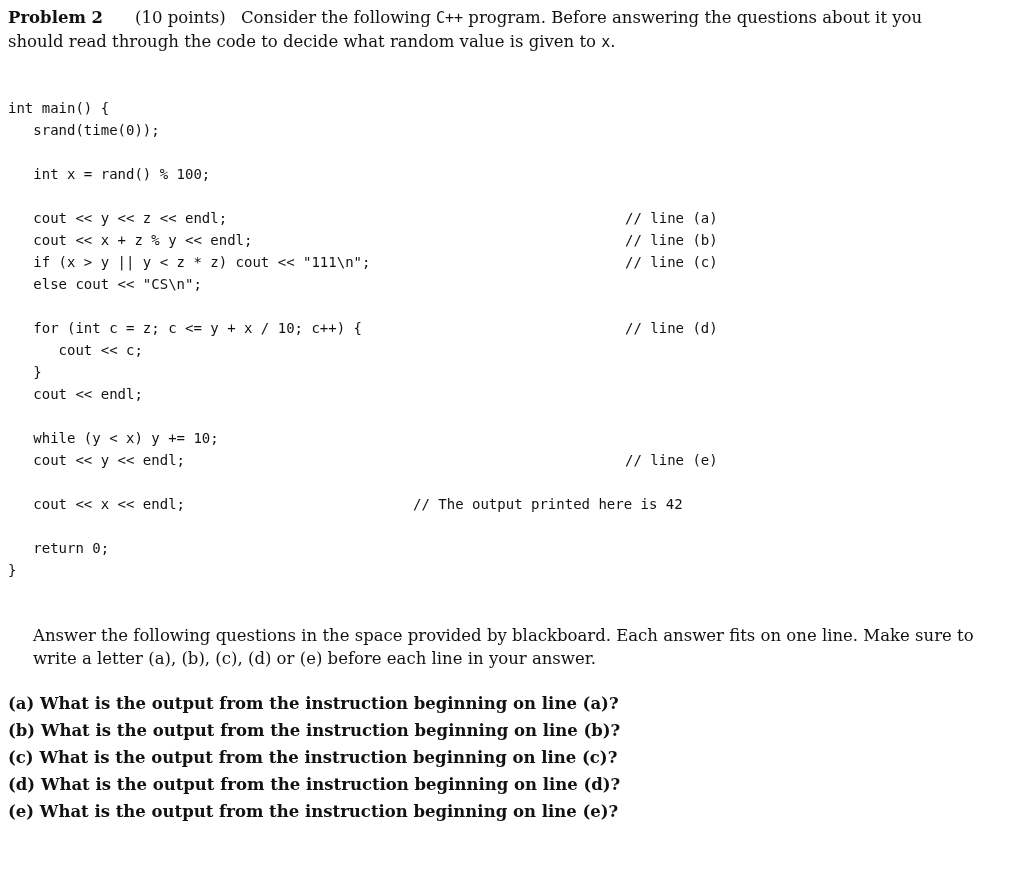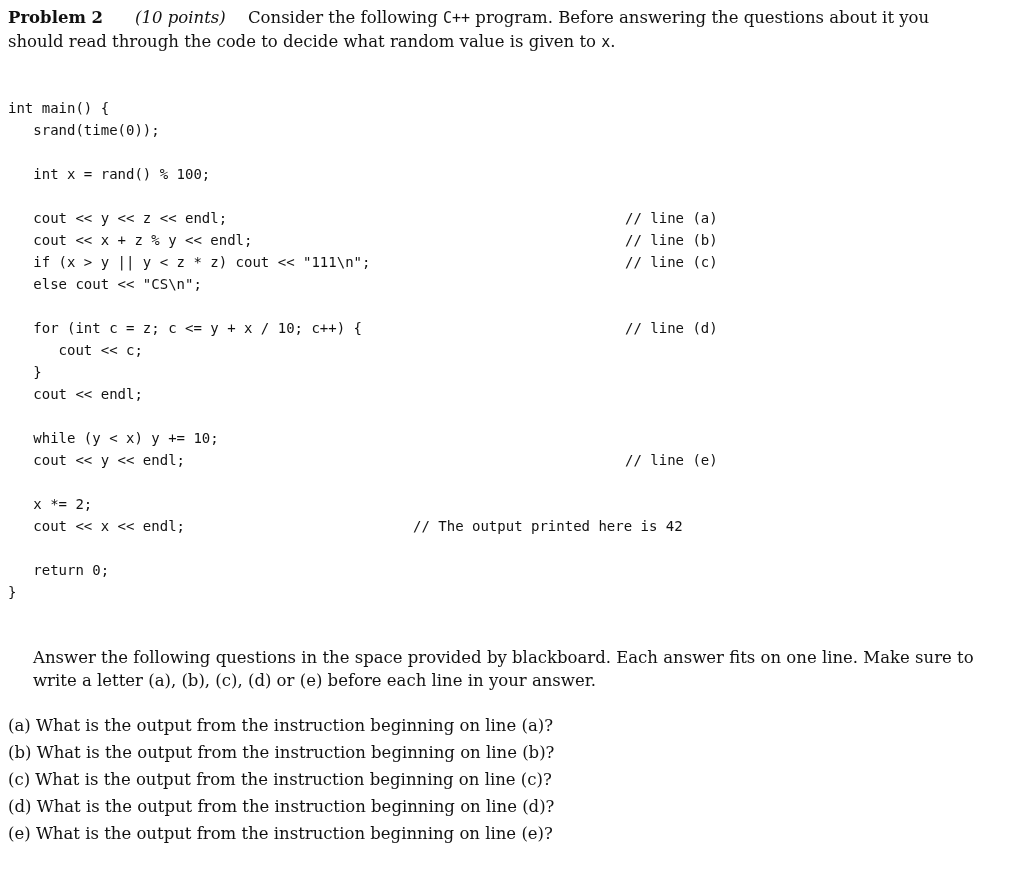--- a/index.html
+++ b/index.html
@@ -12,42 +12,42 @@
   }
   .page { padding: 6px 8px 0 8px; }
 
   .intro, .instructions {
     font-size: 16.5px;
     line-height: 23px;
     max-width: 945px;
     margin: 0;
   }
   .bold   { font-weight: bold; margin-right: 32px; }
-  .italic { font-style: italic; margin-right: 17px; }
+  .italic { margin-right: 10px; }
   .mono   { font-family: "DejaVu Sans Mono", monospace; font-size: 15px; }
 
   .code-block { margin-top: 46px; }
   .code-line {
     position: relative;
     height: 22px;
     font-family: "DejaVu Sans Mono", monospace;
     font-size: 14px;
     white-space: pre;
   }
   .code-comment {
     position: absolute;
     left: 617px;
     top: 0;
     white-space: pre;
   }
   .code-comment.mid { left: 405px; }
 
   .instructions { margin-top: 40px; margin-left: 25px; }
 
-  .questions { margin-top: 20px; }
+  .questions { margin-top: 20px; font-weight: bold; }
   .question {
     font-size: 16.5px;
     line-height: 27px;
     white-space: pre;
   }
 </style>
 </head>
 <body>
 
 <div class="page">
@@ -71,21 +71,20 @@
     <div class="code-line"><span class="code-text">   else cout &lt;&lt; "CS\n";</span><span class="code-comment"></span></div>
     <div class="code-line"><span class="code-text"></span><span class="code-comment"></span></div>
     <div class="code-line"><span class="code-text">   for (int c = z; c &lt;= y + x / 10; c++) {</span><span class="code-comment">// line (d)</span></div>
     <div class="code-line"><span class="code-text">      cout &lt;&lt; c;</span><span class="code-comment"></span></div>
     <div class="code-line"><span class="code-text">   }</span><span class="code-comment"></span></div>
     <div class="code-line"><span class="code-text">   cout &lt;&lt; endl;</span><span class="code-comment"></span></div>
     <div class="code-line"><span class="code-text"></span><span class="code-comment"></span></div>
     <div class="code-line"><span class="code-text">   while (y &lt; x) y += 10;</span><span class="code-comment"></span></div>
     <div class="code-line"><span class="code-text">   cout &lt;&lt; y &lt;&lt; endl;</span><span class="code-comment">// line (e)</span></div>
     <div class="code-line"><span class="code-text"></span><span class="code-comment"></span></div>
-    <div class="code-line"><span class="code-text">   x *= 2;</span><span class="code-comment"></span></div>
     <div class="code-line"><span class="code-text">   cout &lt;&lt; x &lt;&lt; endl;</span><span class="code-comment mid">// The output printed here is 42</span></div>
     <div class="code-line"><span class="code-text"></span><span class="code-comment"></span></div>
     <div class="code-line"><span class="code-text">   return 0;</span><span class="code-comment"></span></div>
     <div class="code-line"><span class="code-text">}</span><span class="code-comment"></span></div>
   </div>
 
   <p class="instructions">Answer the following questions in the space provided by blackboard. Each answer fits on one line. Make sure to write a letter (a), (b), (c), (d) or (e) before each line in your answer.</p>
 
   <div class="questions">
     <div class="question">(a) What is the output from the instruction beginning on line (a)?</div>

